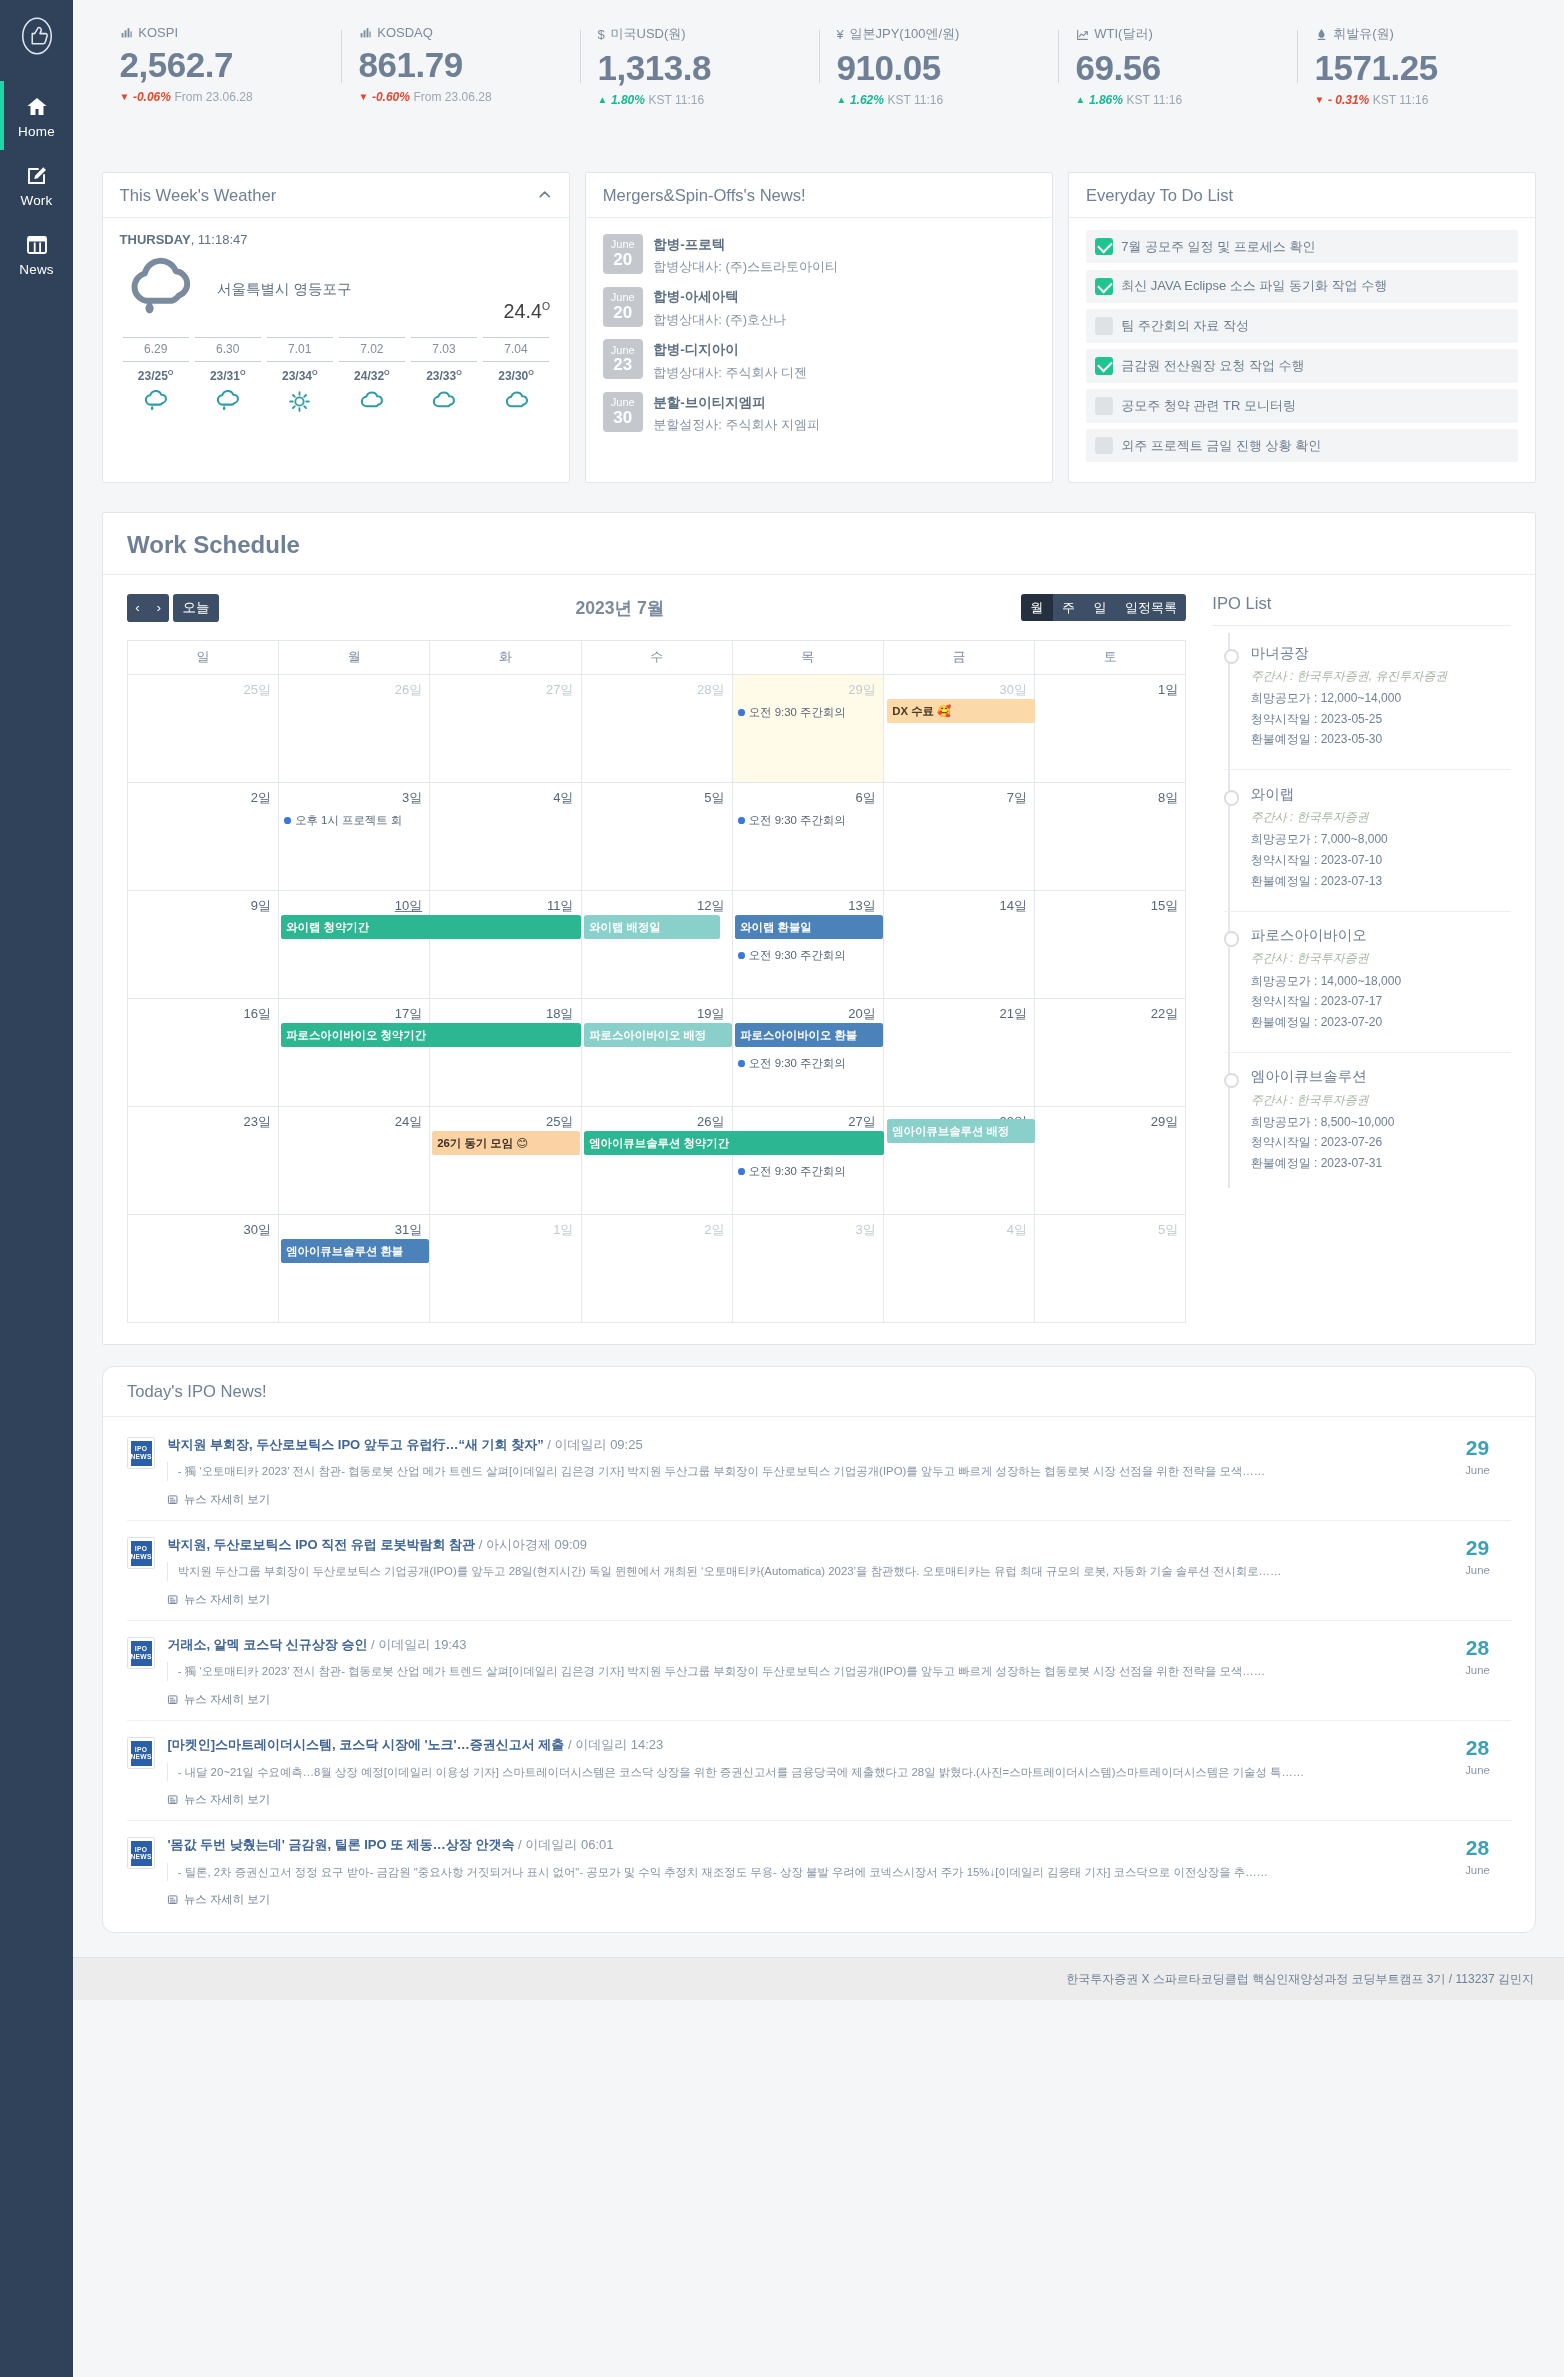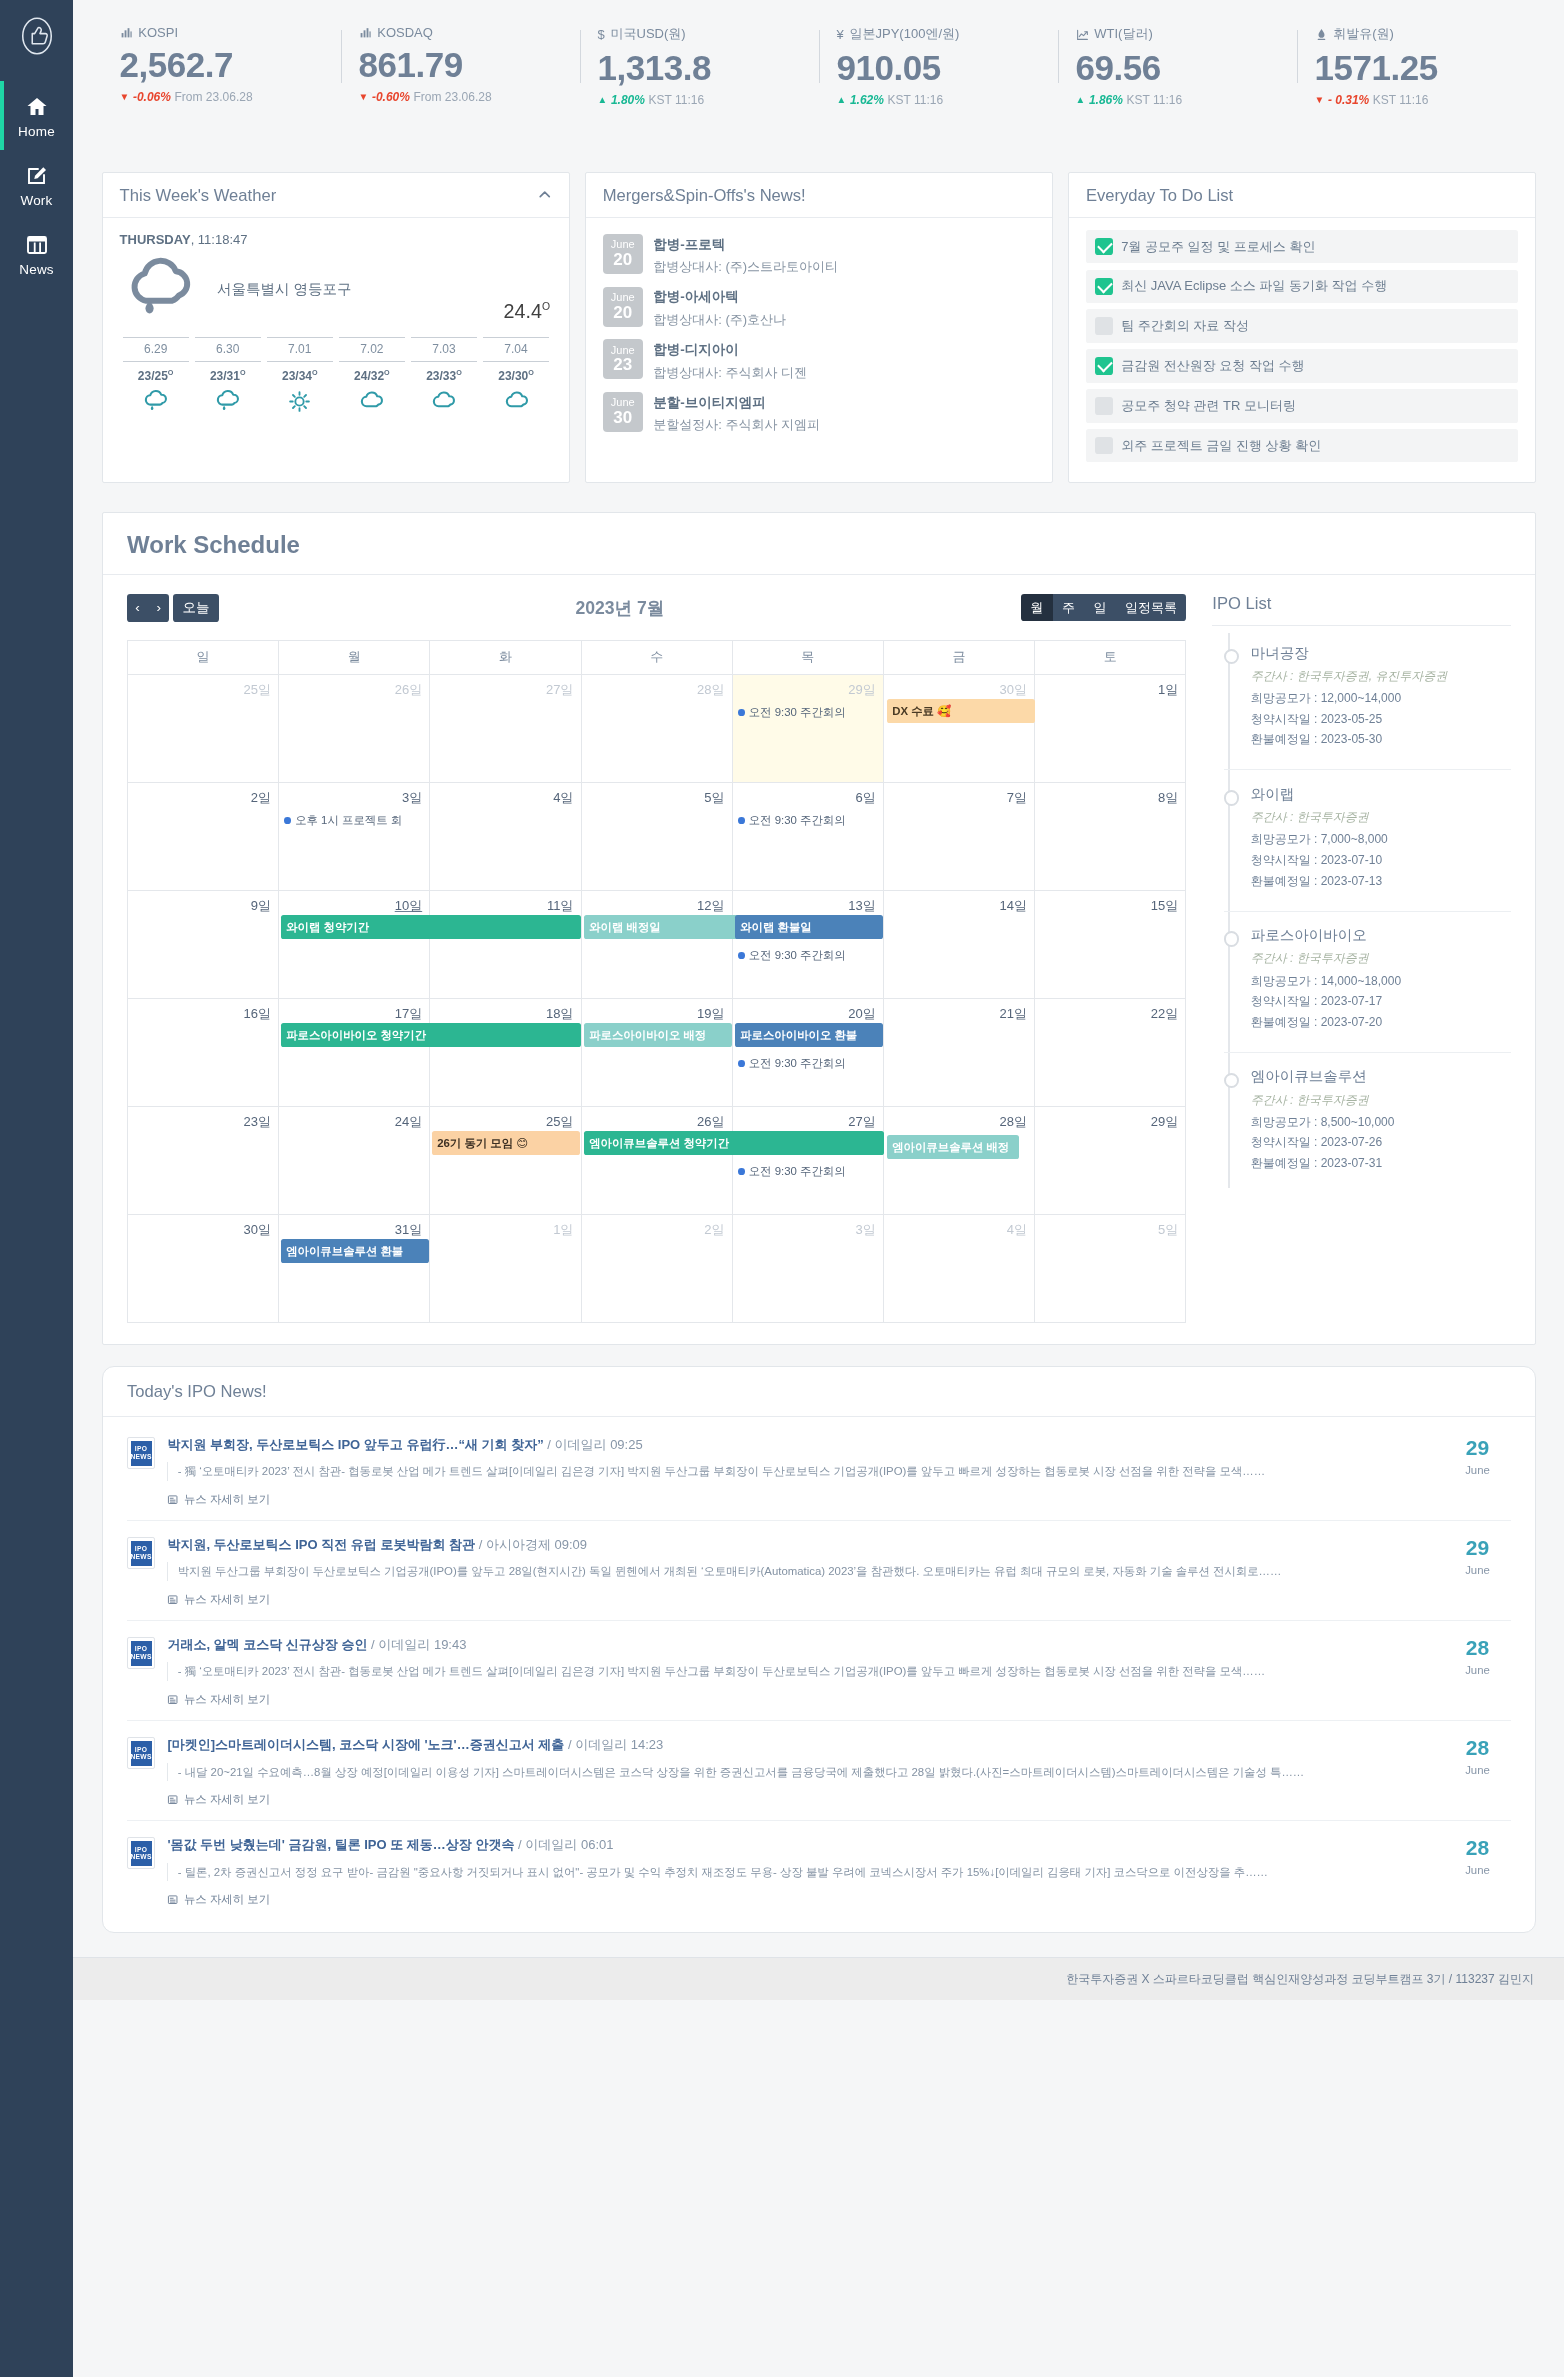--- a/index.html
+++ b/index.html
@@ -786,21 +786,21 @@
                   <td>
                     <span class="daynum">8일</span>
                     <div class="ev-area"></div>
                   </td>
                 </tr>
                 <tr>
                   <td style="position: relative;">
                     <span class="daynum">9일</span>
                     <div class="ev-area"></div>
                     <div class="bar green" style="left: 153px; width: 300px; top: 24px;">와이랩 청약기간</div>
-                    <div class="bar teal" style="left: 456px; width: 164px; top: 24px;">와이랩 배정일</div>
+                    <div class="bar teal" style="left: 456px; width: 136px; top: 24px;">와이랩 배정일</div>
                     <div class="bar blue" style="left: 607px; width: 148px; top: 24px;">와이랩 환불일</div>
                   </td>
                   <td style="position: relative; text-decoration: underline;">
                     <span class="daynum">10일</span>
                     <div class="ev-area"></div>
                   </td>
                   <td>
                     <span class="daynum">11일</span>
                     <div class="ev-area"></div>
                   </td>
@@ -861,21 +861,21 @@
                     <span class="daynum">22일</span>
                     <div class="ev-area"></div>
                   </td>
                 </tr>
                 <tr>
                   <td style="position: relative;">
                     <span class="daynum">23일</span>
                     <div class="ev-area"></div>
                     <div class="bar orange" style="left: 304px; width: 148px; top: 24px;">26기 동기 모임 😊</div>
                     <div class="bar green" style="left: 456px; width: 300px; top: 24px;">엠아이큐브솔루션 청약기간</div>
-                    <div class="bar teal" style="left: 759px; width: 132px; top: 28px;">엠아이큐브솔루션 배정</div>
+                    <div class="bar teal" style="left: 759px; width: 148px; top: 12px;">엠아이큐브솔루션 배정</div>
                   </td>
                   <td>
                     <span class="daynum">24일</span>
                     <div class="ev-area"></div>
                   </td>
                   <td style="position: relative;">
                     <span class="daynum">25일</span>
                     <div class="ev-area"></div>
                   </td>
                   <td style="position: relative;">

